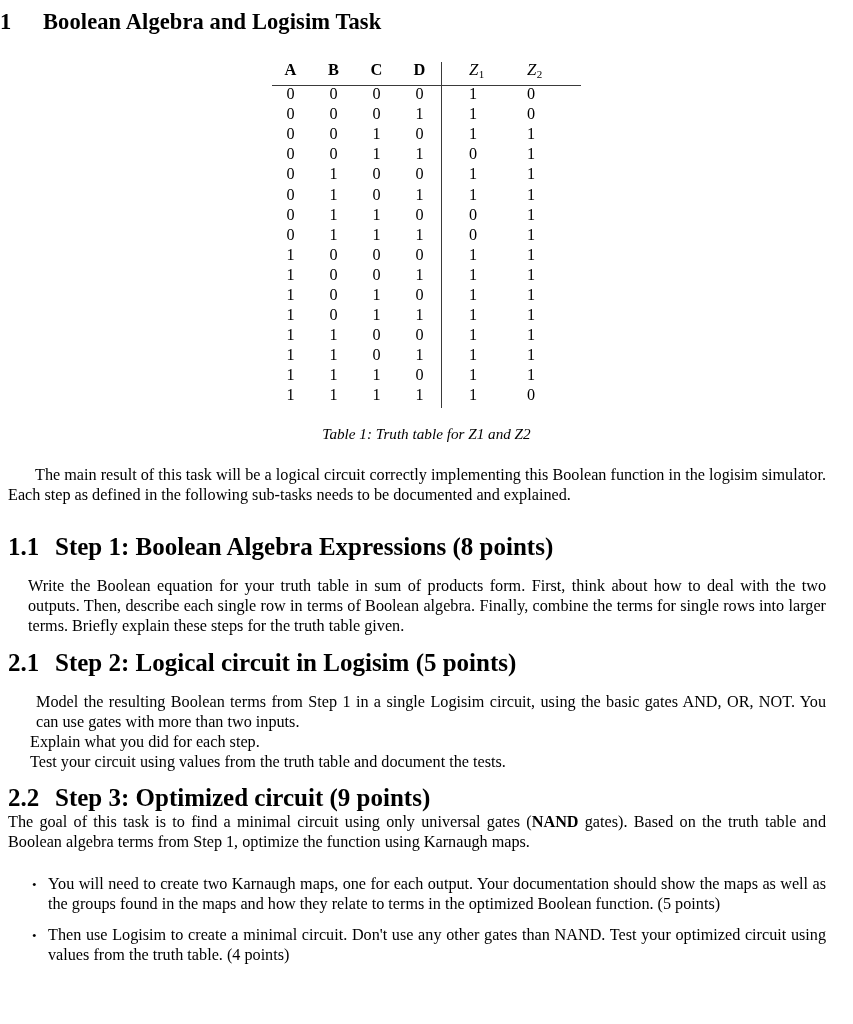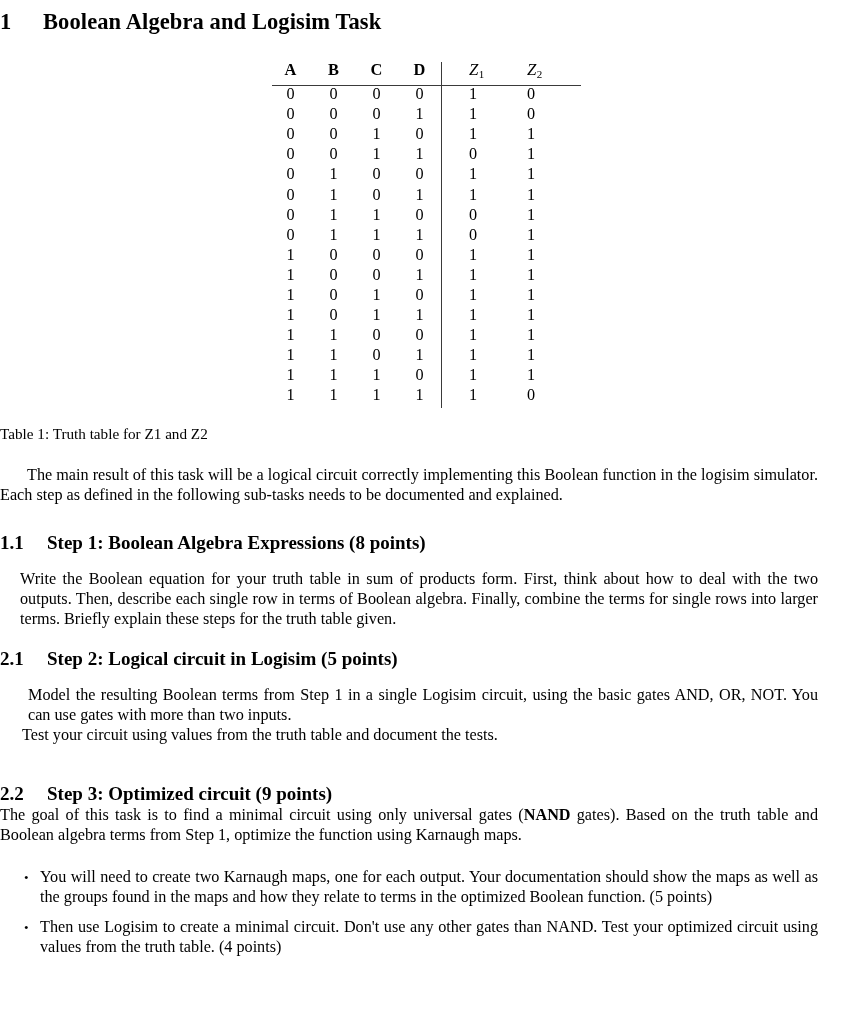--- a/index.html
+++ b/index.html
@@ -34,21 +34,21 @@
     position: absolute;
     top: 8px;
     left: 0;
     width: 818px;
   }
   h1.doc-title .secnum {
     display: inline-block;
     width: 43px;
   }
   h2.sec-title {
-    font-size: 19px;
+    font-size: 25px;
     font-weight: bold;
     margin: 0;
     padding: 0;
     line-height: 1.2;
   }
   h2.sec-title .secnum {
     display: inline-block;
     width: 47px;
   }
 
@@ -117,23 +117,24 @@
     font-size: 11px;
     vertical-align: -0.28em;
     margin-left: 0.4px;
   }
 
   .caption {
     position: absolute;
     left: 0;
     top: 425px;
     width: 853px;
-    text-align: left;
+    text-align: center;
     font-size: 15.2px;
     line-height: 1.2;
+    font-style: italic;
   }
 
   
   ul.bullets {
     list-style: none;
     margin: 0;
     padding: 0;
   }
   ul.bullets li {
     position: relative;
@@ -145,21 +146,21 @@
   }
   ul.bullets li .dot {
     position: absolute;
     left: 24px;
     top: 0;
     font-size: 13px;
     line-height: 19.9px;
   }
   b.nand { font-weight: bold; }
 
-  .abs { position: absolute; left: 0; width: 818px; }
+  .abs { position: absolute; left: 8px; width: 818px; }
 </style>
 </head>
 <body>
 
 <div class="page">
 
   <h1 class="doc-title">
     <span class="secnum">1</span><span>Boolean Algebra and Logisim Task</span>
   </h1>
 
@@ -319,20 +320,21 @@
       <span class="secnum">1.1</span><span>Step 1: Boolean Algebra Expressions (8 points)</span>
     </h2>
     <p class="body noindent" style="margin-top:15px;margin-left:20px;">Write the Boolean equation for your truth table in sum of products form. First, think about how to deal with the two outputs. Then, describe each single row in terms of Boolean algebra. Finally, combine the terms for single rows into larger terms. Briefly explain these steps for the truth table given.</p>
   </div>
 
   <div class="abs" style="top:648px;">
     <h2 class="sec-title">
       <span class="secnum">2.1</span><span>Step 2: Logical circuit in Logisim (5 points)</span>
     </h2>
     <p class="body noindent" style="margin-top:15px;margin-left:28px;">Model the resulting Boolean terms from Step 1 in a single Logisim circuit, using the basic gates AND, OR, NOT. You can use gates with more than two inputs.</p>
+    <p class="body small-indent">Explain what you did for each step.</p>
     <p class="body small-indent">Test your circuit using values from the truth table and document the tests.</p>
   </div>
 
   <div class="abs" style="top:783px;">
     <h2 class="sec-title">
       <span class="secnum">2.2</span><span>Step 3: Optimized circuit (9 points)</span>
     </h2>
     <p class="body noindent" style=""><span>The goal of this task is to find a minimal circuit using only universal gates (</span><b class="nand">NAND</b><span> gates). Based on the truth table and Boolean algebra terms from Step 1, optimize the function using Karnaugh maps.</span></p>
 
     <ul class="bullets" id="bullet-list" style="margin-top:22px;">

